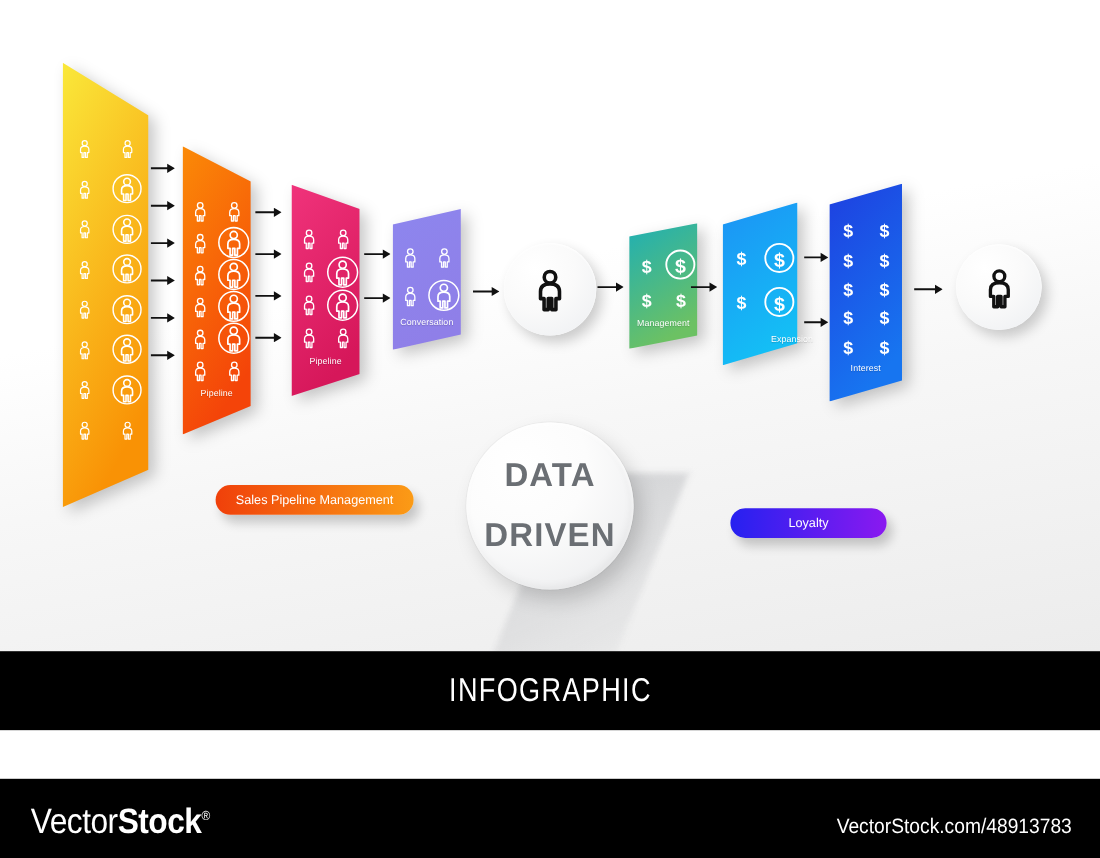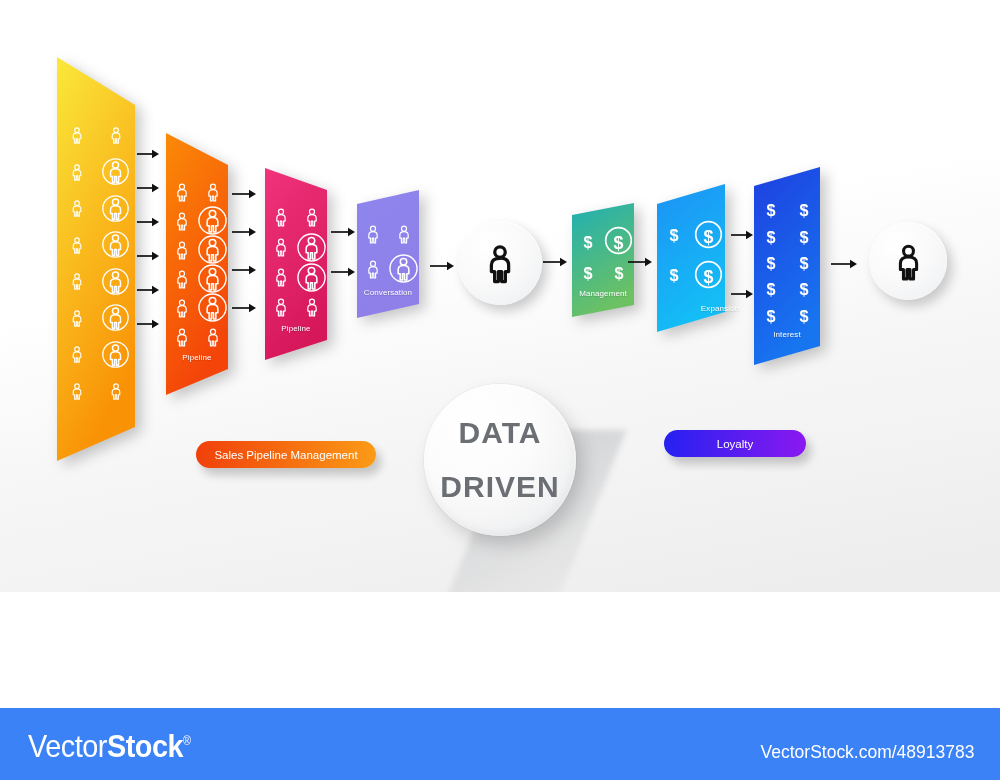--- a/index.html
+++ b/index.html
@@ -795,28 +795,31 @@
 
     <div id="datadriven" style="left: 424px; top: 384px; width: 152px; height: 152px;">
       <div class="l1" style="color: rgb(107, 111, 116);">DATA</div>
       <div class="l2" style="color: rgb(107, 111, 116);">DRIVEN</div>
     </div>
 
     <div id="pills-layer">
         <div class="pill" style="left: 196px; top: 441px; width: 180px; height: 27px; background: linear-gradient(90deg, rgb(240, 64, 10) 0%, rgb(251, 155, 22) 100%);">
           <span>Sales Pipeline Management</span>
         </div>
-        <div class="pill" style="left: 664px; top: 430px; width: 142px; height: 27px; background: linear-gradient(90deg, rgb(38, 33, 240) 0%, rgb(138, 25, 240) 100%);">
+        <div class="pill" style="left: 664px; top: 462px; width: 142px; height: 27px; background: linear-gradient(90deg, rgb(38, 33, 240) 0%, rgb(138, 25, 240) 100%);">
           <span>Loyalty</span>
         </div>
       </div>
 
   </div>
 
+  <div id="bar-infographic" style="background: rgb(0, 0, 0);">
+    <div class="txt">INFOGRAPHIC</div>
+  </div>
 
   <div id="gap-white"></div>
 
-  <div id="bar-watermark" style="background: #3b82f6;">
+  <div id="bar-watermark" style="background: #000000;">
     <div id="vs-logo"><span>Vector</span><span class="b">Stock</span><span class="reg">®</span></div>
     <div id="vs-url">VectorStock.com/48913783</div>
   </div>
 
 </div>
 
 </body></html>

